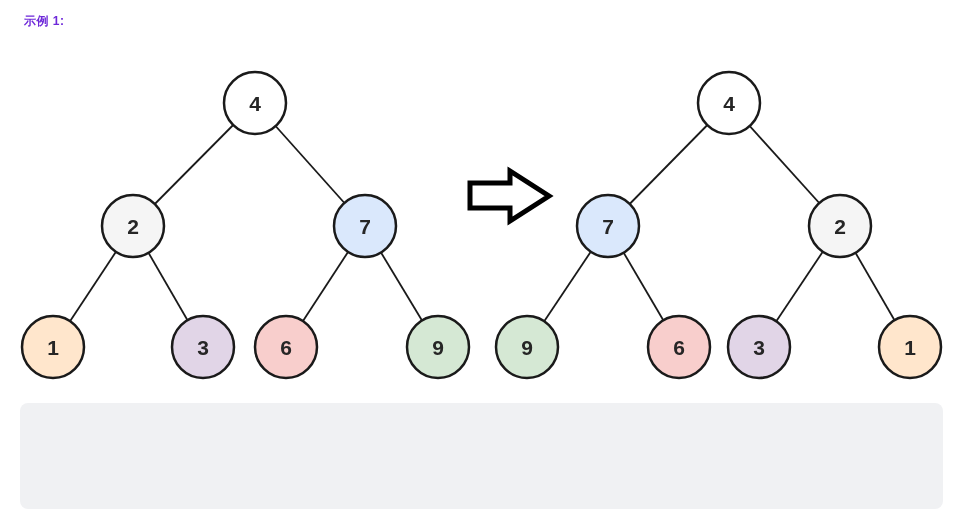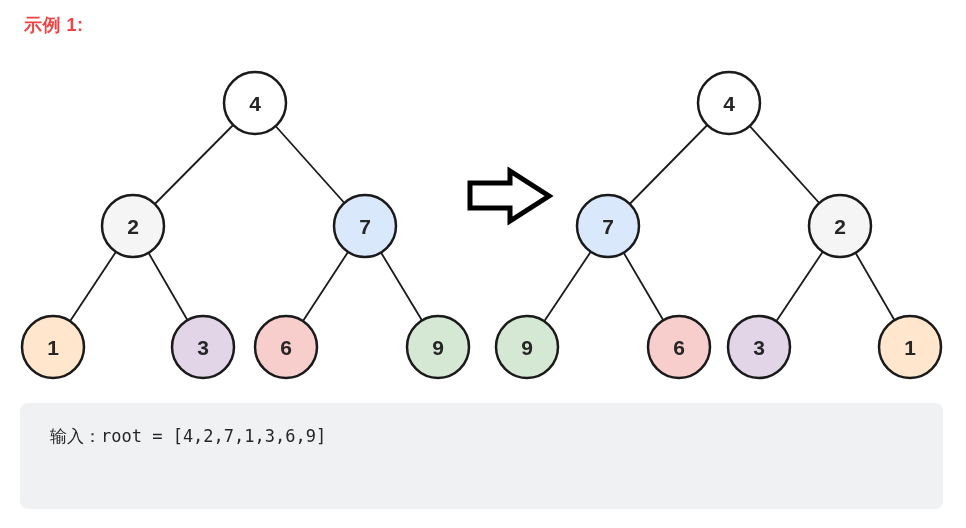--- a/index.html
+++ b/index.html
@@ -6,23 +6,23 @@
   html, body {
     width: 966px; height: 528px;
     background: #ffffff;
     font-family: "Liberation Sans", sans-serif;
     overflow: hidden;
     position: relative;
   }
   .page-title {
     position: absolute;
     left: 24px; top: 13px;
-    font-size: 18px;
+    font-size: 12px;
     font-weight: bold;
-    color: #ef4444;
+    color: #6d28d9;
     letter-spacing: 0.5px;
   }
   .diagram-svg {
     position: absolute;
     left: 0; top: 0;
     width: 966px; height: 400px;
   }
   .tree-node-label {
     font-family: "Liberation Sans", sans-serif;
     font-weight: bold;
@@ -121,14 +121,13 @@
       </g>
       <g>
         <circle cx="910" cy="347" r="31" fill="#ffe6cc" stroke="#1a1a1a" stroke-width="2.5"></circle>
         <text x="910" y="347" dy="0.36em" text-anchor="middle" class="tree-node-label">1</text>
       </g>
     </g>
   <polygon id="transform-arrow" points="470,183 510,183 510,171 549,196 510,221 510,208 470,208" fill="#ffffff" stroke="#000000" stroke-width="5" stroke-linejoin="miter"></polygon>
 </svg>
 
 <div class="example-block" style="background: rgb(240, 241, 243);">
-  <div class="example-line"><span class="example-label">输入：</span><span>root = [4,2,7,1,3,6,9]</span></div>
 </div>
 
 </body></html>

